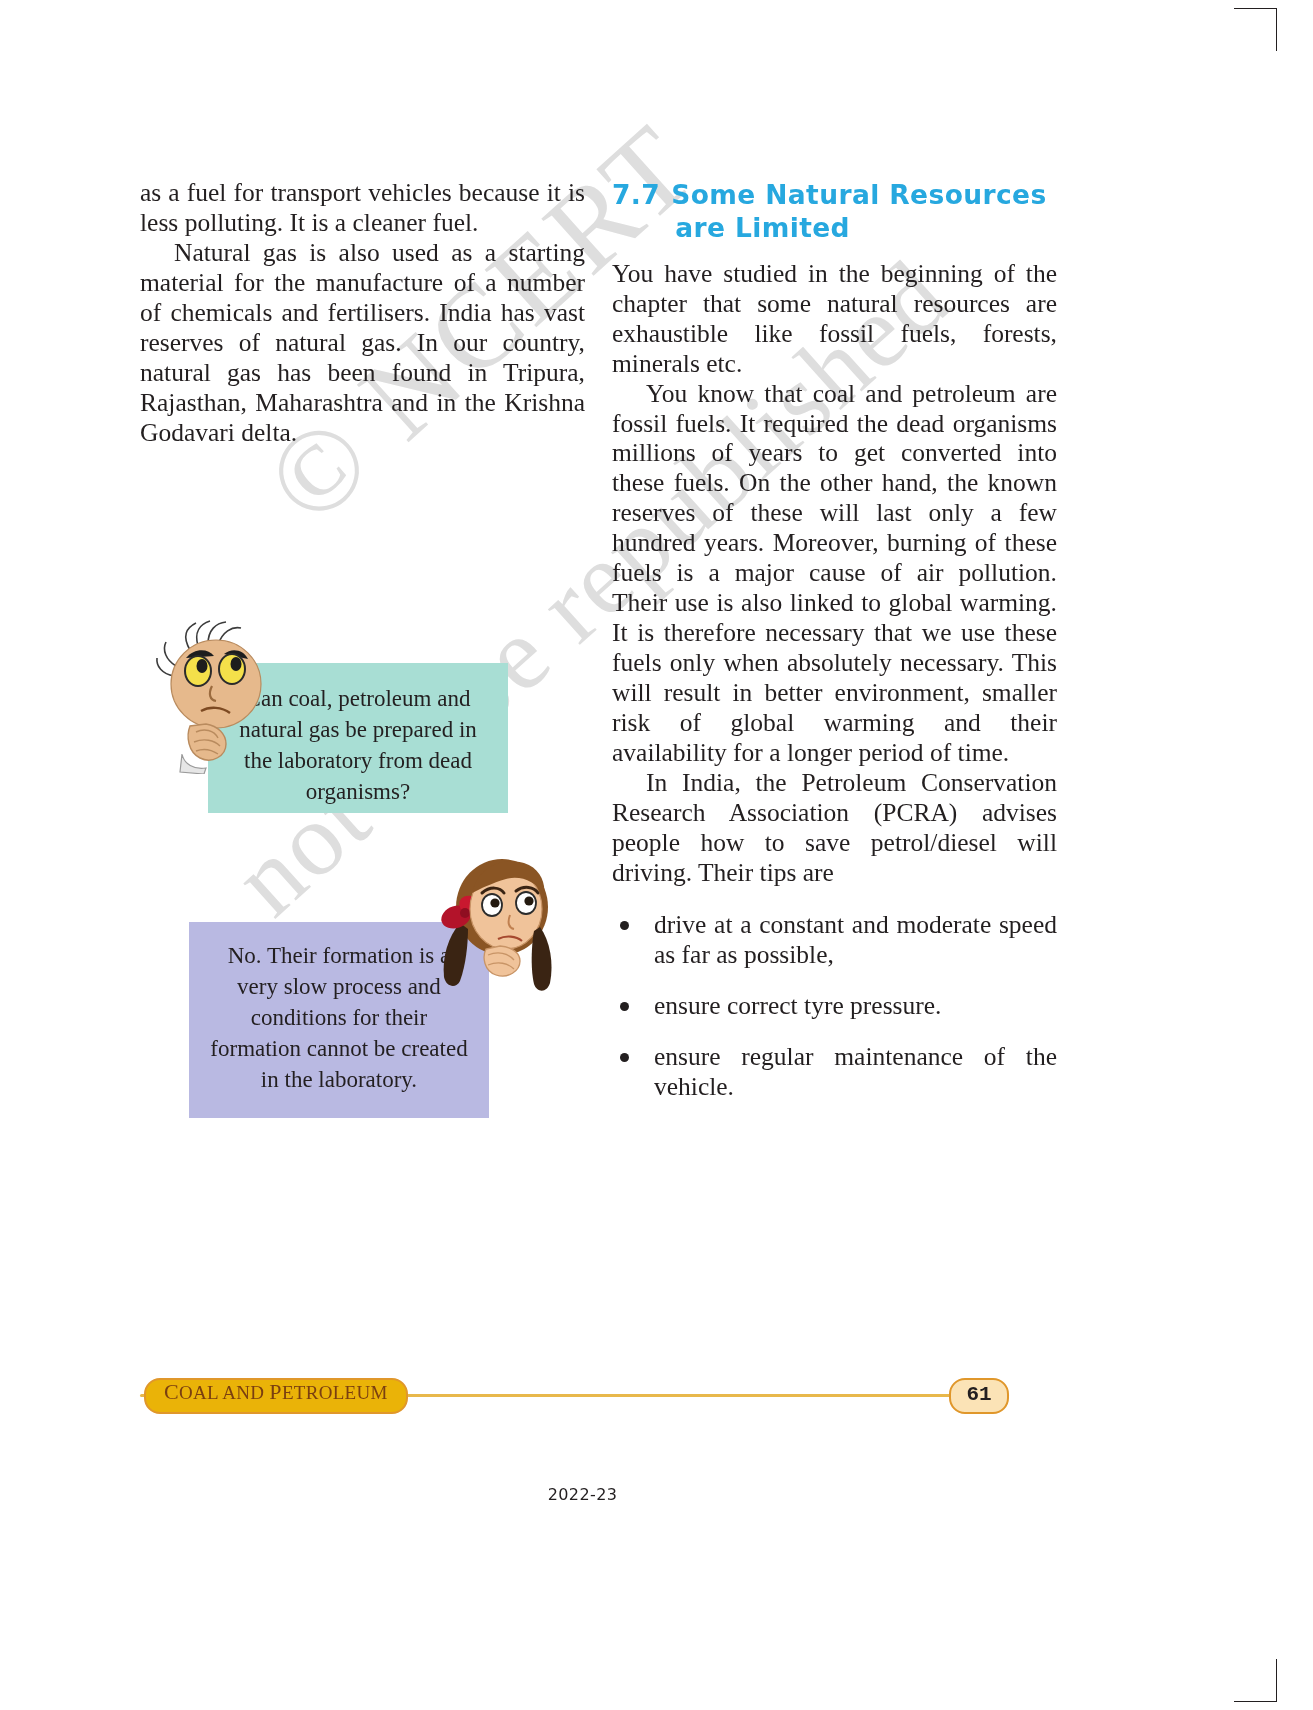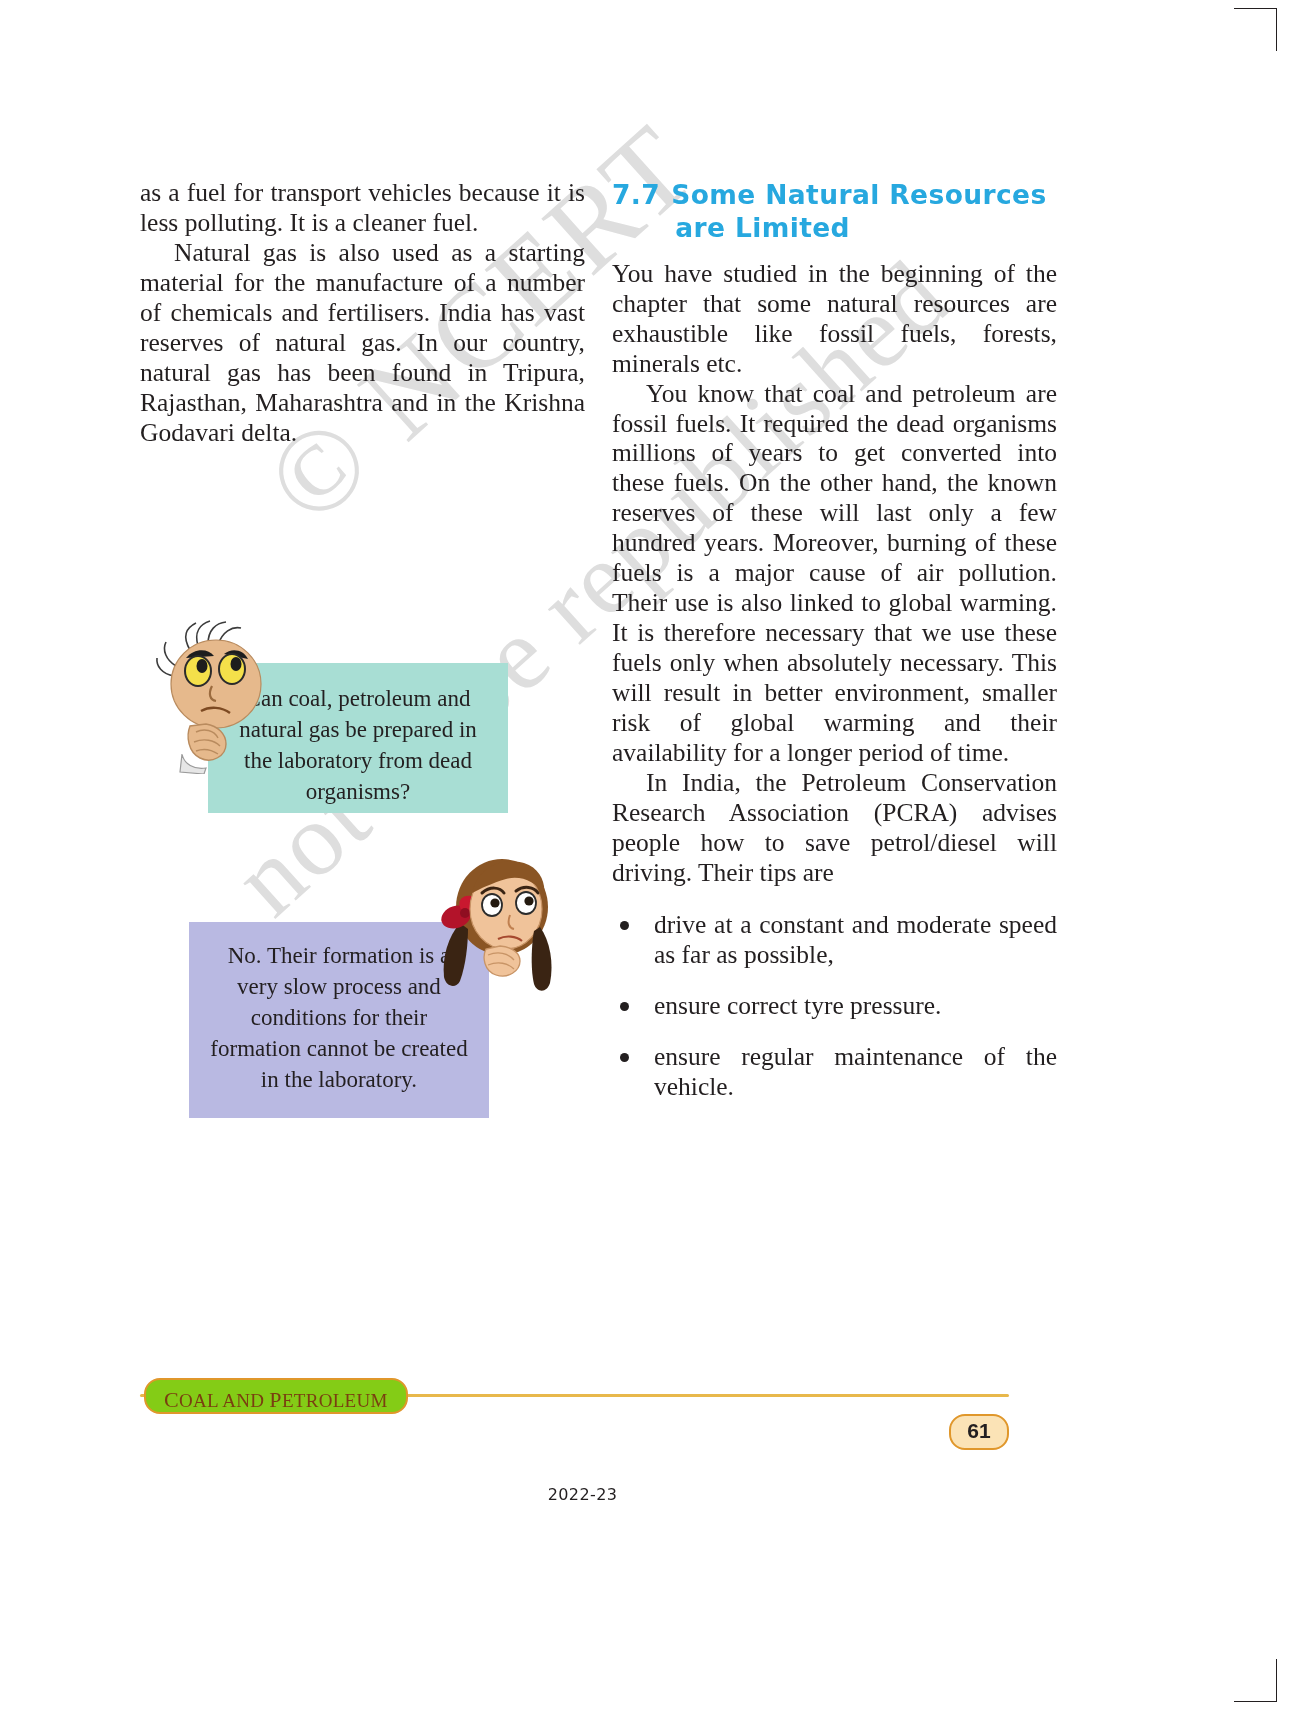--- a/index.html
+++ b/index.html
@@ -184,48 +184,47 @@
     top: 16px;
     height: 3px;
     background: #e8b84b;
     border-radius: 2px;
   }
   .chapter-tag {
     position: absolute;
     left: 4px;
     top: 0px;
     height: 32px;
-    line-height: 39px;
+    line-height: 24px;
     padding: 0 18px;
     border: 2px solid #e0972b;
     border-radius: 16px;
-    background: #84cc16;
+    background: #eab308;
     color: #7a3f10;
     font-family: "Liberation Serif", "DejaVu Serif", serif;
     font-size: 19px;
     letter-spacing: 0.3px;
     white-space: nowrap;
   }
   .chapter-tag .sc-big { font-size: 22px; }
   .page-num {
     position: absolute;
     right: 0px;
     top: 0px;
     width: 56px;
     height: 32px;
     line-height: 30px;
     text-align: center;
     border: 2px solid #e0972b;
     border-radius: 16px;
     background: #fbe3b6;
     color: #231f20;
-    font-family: Liberation Sans, sans-serif;
+    font-family: Liberation Mono, monospace;
     font-weight: bold;
     font-size: 21px;
-    margin-top: 36px;
   }
   .year-stamp {
     position: absolute;
     left: 0;
     right: 0;
     top: 1485px;
     text-align: center;
     font-family: "DejaVu Sans", "Liberation Sans", sans-serif;
     font-size: 16px;
     color: #231f20;

